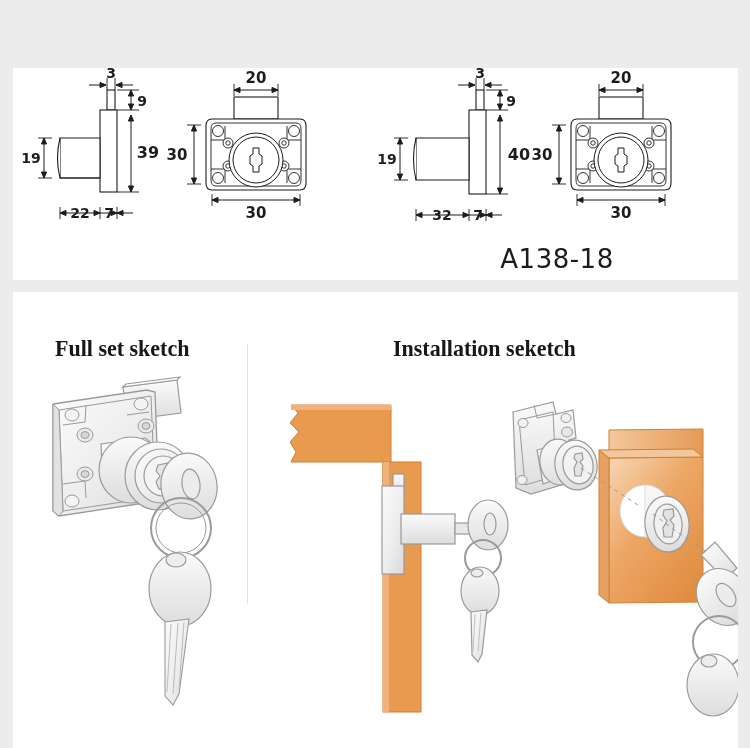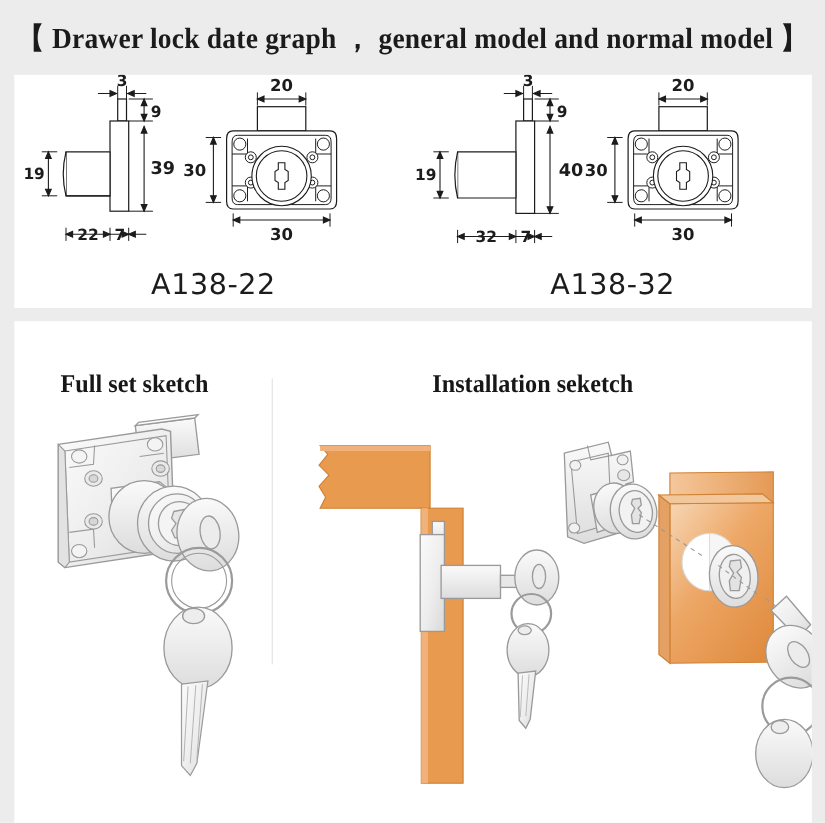--- a/index.html
+++ b/index.html
@@ -65,23 +65,20 @@
     position:absolute;left:234px;top:52px;width:1px;height:260px;
     background:#e2e2e2;
   }
   .sk-svg{position:absolute;left:0;top:0;}
 </style>
 </head>
 <body>
 
 <div class="page">
 
-  <div class="title-band">
-    <div class="title-text">【 Drawer lock date graph ，  general model and normal model 】</div>
-  </div>
 
   <div class="panel" id="panel-specs">
 
     <div class="spec-col" id="spec-left">
       <svg class="dwg" width="362" height="180" viewBox="0 0 362 180">
         <g stroke="#1c1c1c" fill="none" stroke-width="1.1" stroke-linejoin="miter">
 
           <rect x="94" y="22" width="8" height="20" fill="#fff"></rect>
 
           <rect x="87" y="42" width="17" height="82" fill="#fff"></rect>
@@ -195,21 +192,20 @@
           <polygon points="287,132 281,129.4 281,134.6"></polygon>
           <line x1="199" y1="126" x2="199" y2="138" stroke-width="0.9"></line>
           <line x1="287" y1="126" x2="287" y2="138" stroke-width="0.9"></line>
         </g>
         <g font-family="DejaVu Sans, sans-serif" font-size="15" font-weight="700" fill="#1c1c1c" text-anchor="middle">
           <text x="243" y="15">20</text>
           <text x="164" y="92">30</text>
           <text x="243" y="150">30</text>
         </g>
       </svg>
-      <div class="model-label">A138-22</div>
     </div>
 
     <div class="spec-col" id="spec-right">
       <svg class="dwg" width="362" height="180" viewBox="0 0 362 180">
         <g stroke="#1c1c1c" fill="none" stroke-width="1.1">
           <rect x="100" y="22" width="8" height="20" fill="#fff"></rect>
           <rect x="93" y="42" width="17" height="84" fill="#fff"></rect>
           <path d="M40 70 L93 70 L93 112 L40 112 Z" fill="#fff"></path>
           <path d="M40 70 Q35 91 40 112" fill="#fff"></path>
         </g>
@@ -302,21 +298,21 @@
           <polygon points="289,132 283,129.4 283,134.6"></polygon>
           <line x1="201" y1="126" x2="201" y2="138" stroke-width="0.9"></line>
           <line x1="289" y1="126" x2="289" y2="138" stroke-width="0.9"></line>
         </g>
         <g font-family="DejaVu Sans, sans-serif" font-size="15" font-weight="700" fill="#1c1c1c" text-anchor="middle">
           <text x="245" y="15">20</text>
           <text x="166" y="92">30</text>
           <text x="245" y="150">30</text>
         </g>
       </svg>
-      <div class="model-label">A138-32</div>
+      <div class="model-label">A138-18</div>
     </div>
   </div>
 
   <div class="band-gap"></div>
 
   <div class="panel" id="panel-sketch">
 
     <div class="sk-heading" id="heading-fullset">Full set sketch</div>
     <div class="sk-heading" id="heading-install">Installation seketch</div>
     <div class="vdivider"></div>

